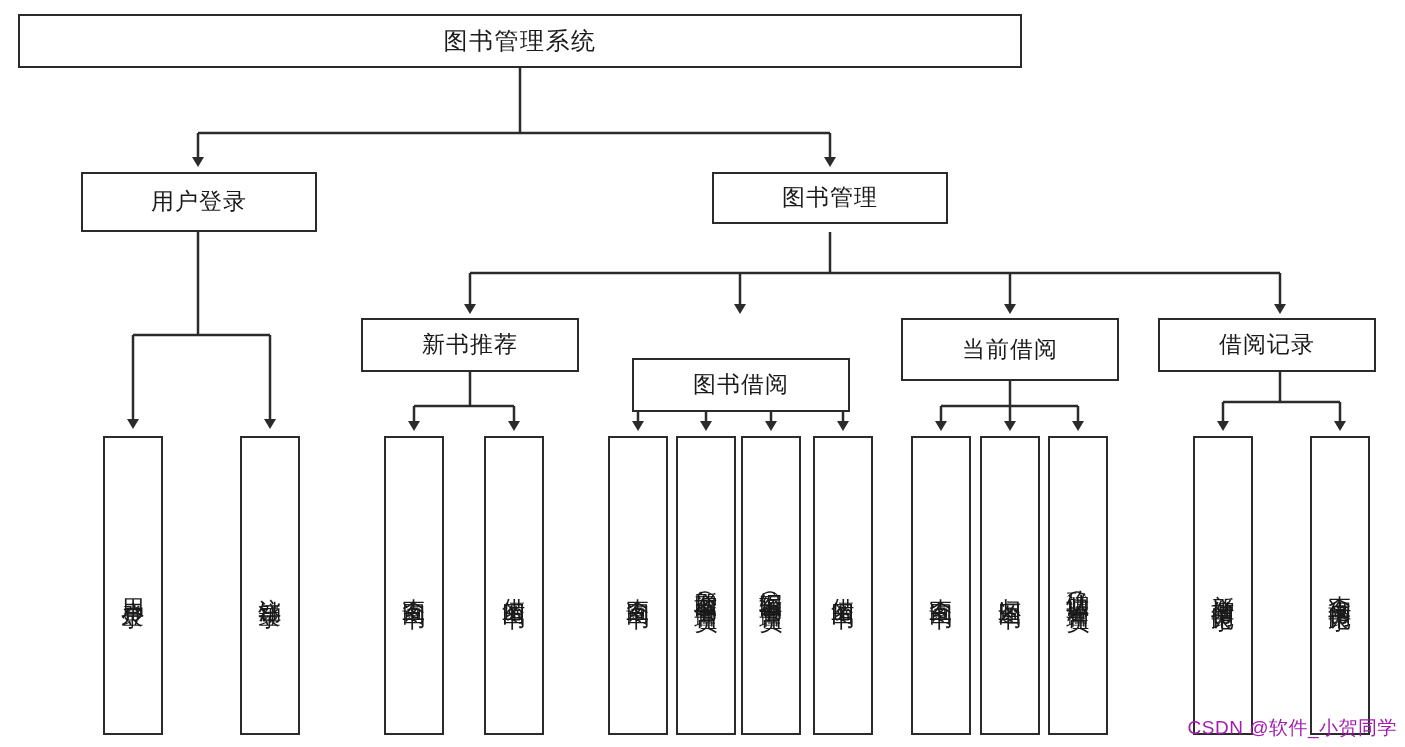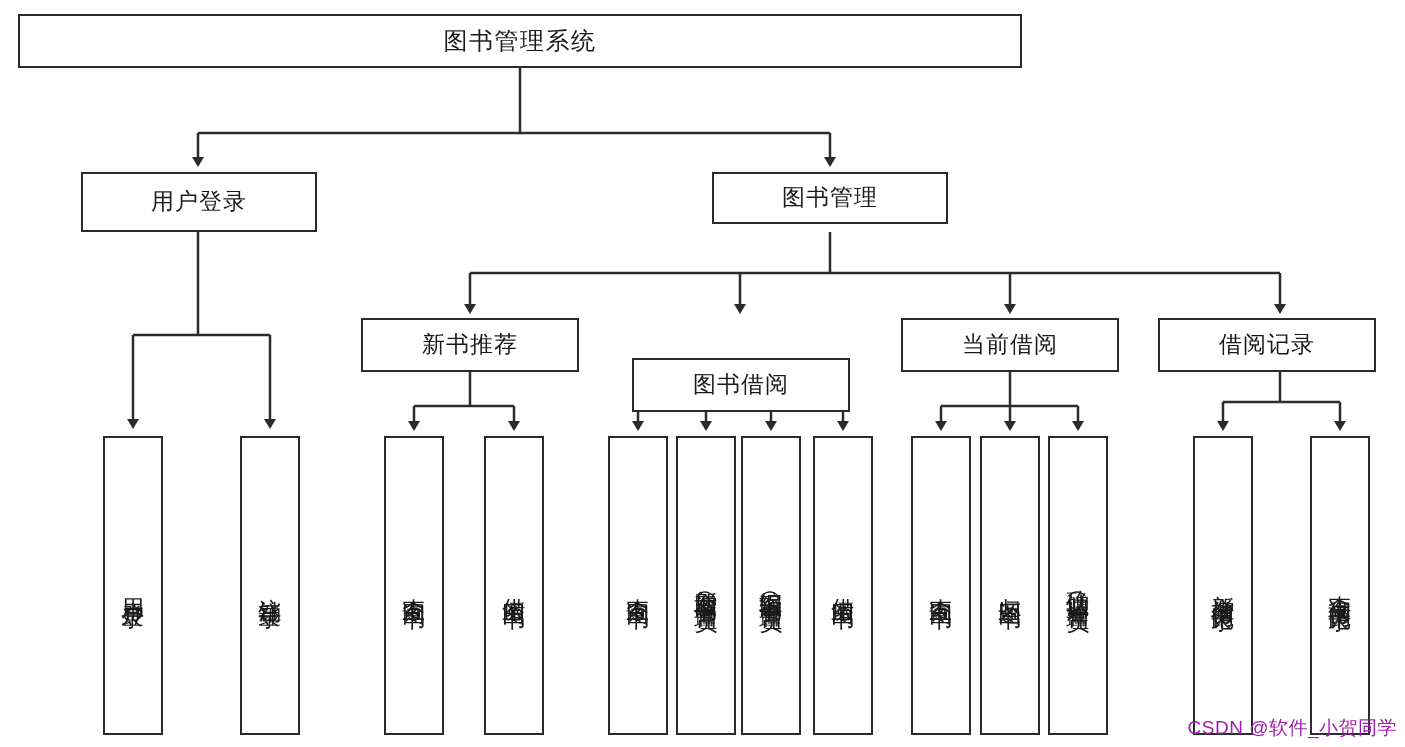--- a/index.html
+++ b/index.html
@@ -140,21 +140,21 @@
   <div class="node horiz" style="left:712px; top:172px; width:236px; height:52px;">
     <span class="label">图书管理</span>
   </div>
 
   <div class="node horiz" style="left:361px; top:318px; width:218px; height:54px;">
     <span class="label">新书推荐</span>
   </div>
   <div class="node horiz" style="left:632px; top:318px; width:218px; height:54px;margin-top:40px;">
     <span class="label">图书借阅</span>
   </div>
-  <div class="node horiz" style="left:901px; top:318px; width:218px; height:54px;">
+  <div class="node horiz" style="left:901px; top:318px; width:218px; height:63px;">
     <span class="label">当前借阅</span>
   </div>
   <div class="node horiz" style="left:1158px; top:318px; width:218px; height:54px;">
     <span class="label">借阅记录</span>
   </div>
 
   <div class="node vert" style="left:103px; top:436px; width:60px; height:299px;">
     <span class="label">用户登录</span>
   </div>
   <div class="node vert" style="left:240px; top:436px; width:60px; height:299px;">

